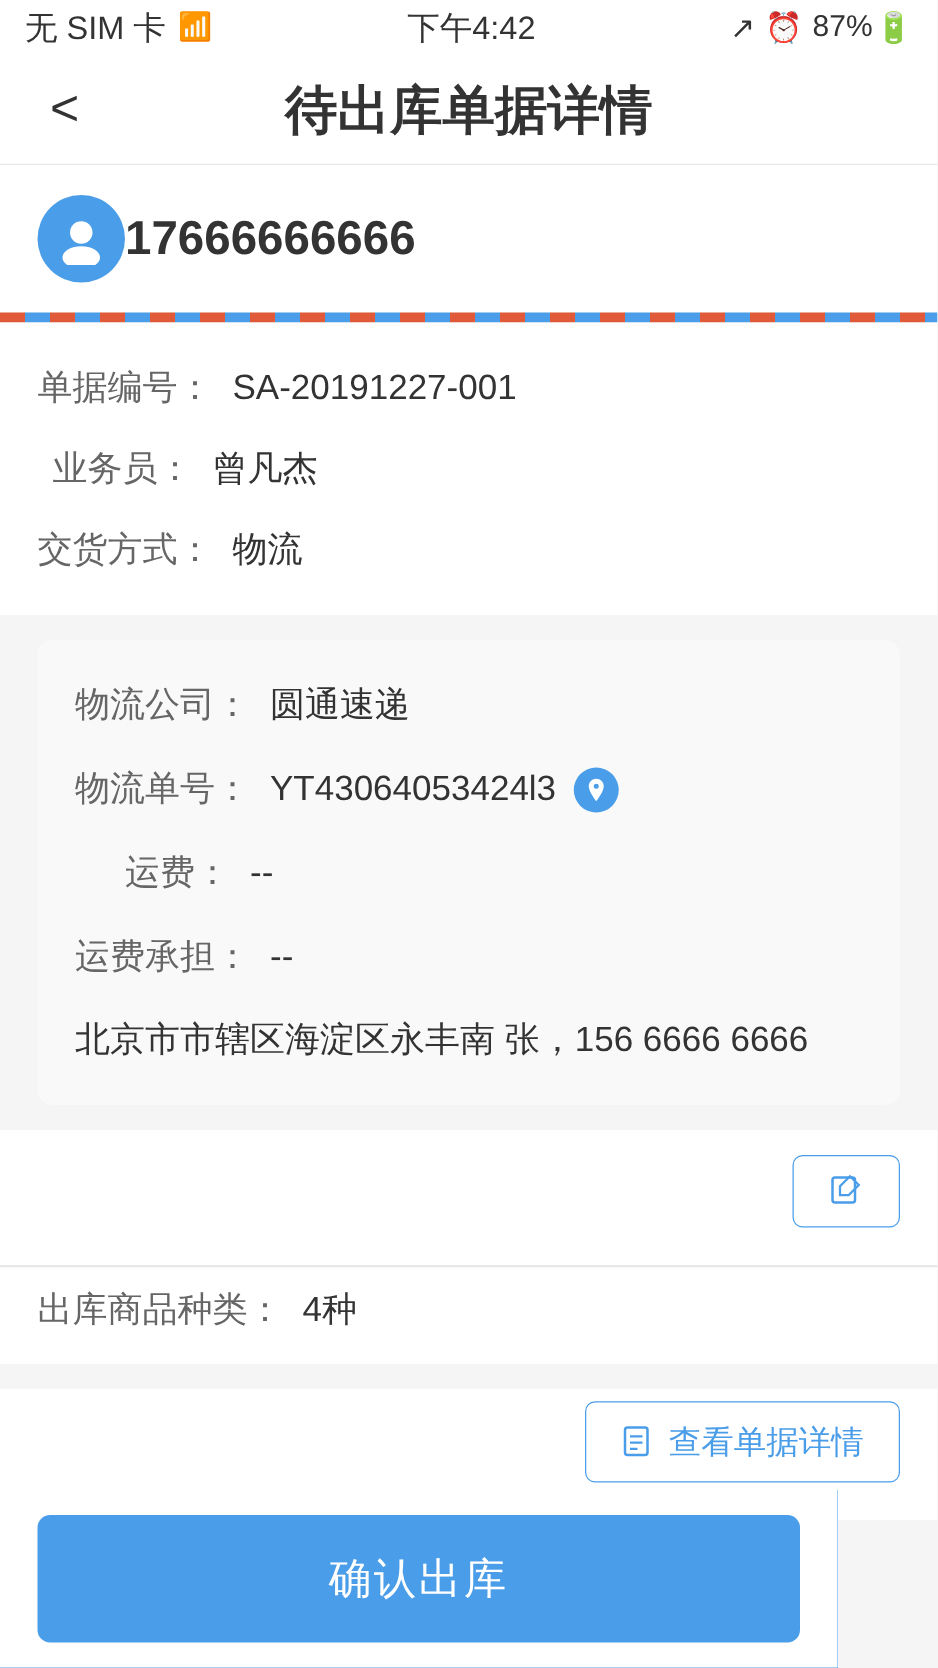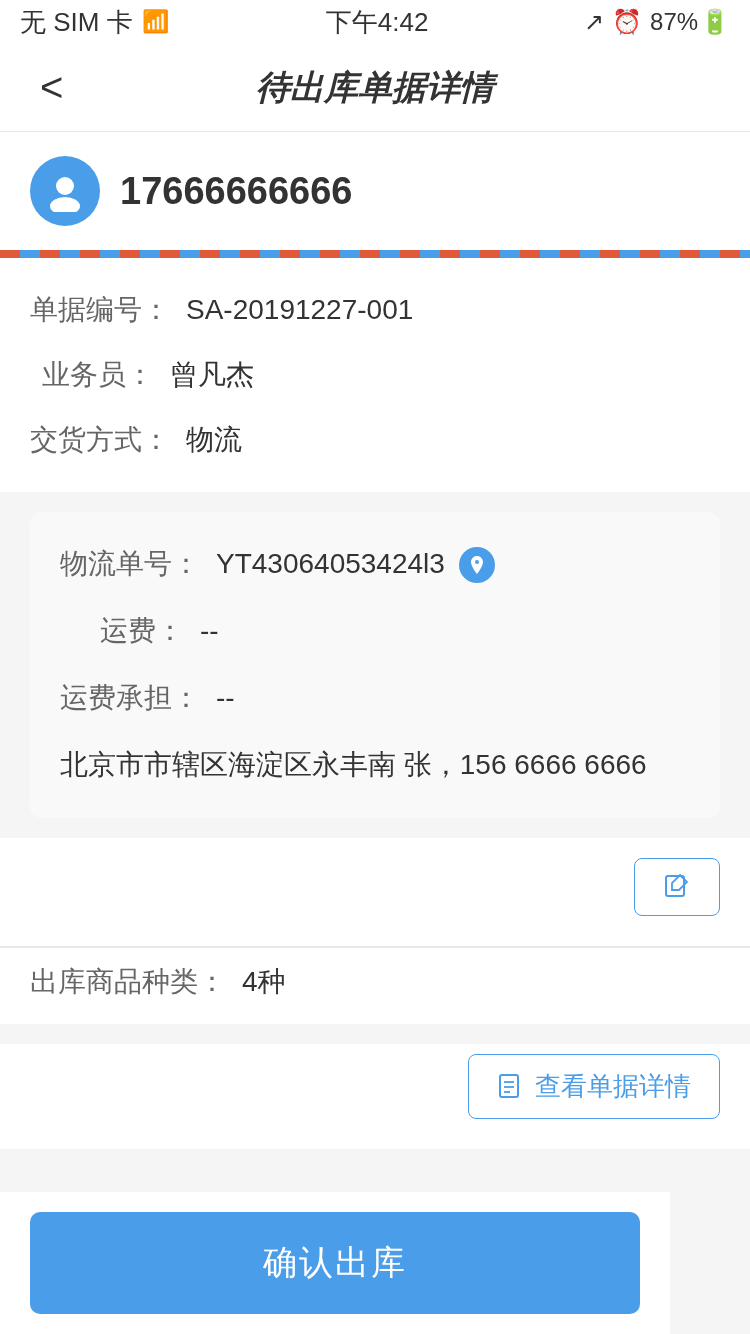--- a/index.html
+++ b/index.html
@@ -47,33 +47,31 @@
     .nav-back {
       font-size: 40px;
       color: #333;
       cursor: pointer;
       padding: 10px;
     }
     .nav-title {
       position: absolute;
       left: 50%;
       transform: translateX(-50%);
-      font-size: 34px;
+      font-size: 42px;
       font-weight: 600;
       color: #333;
-      font-style: italic;
     }
 
     
     .customer-header {
       background: #fff;
       padding: 24px 30px;
       display: flex;
       align-items: center;
-      gap: 20px;
       margin-bottom: 0;
     }
     .avatar {
       width: 70px;
       height: 70px;
       border-radius: 50%;
       background: #4a9de8;
       display: flex;
       align-items: center;
       justify-content: center;
@@ -298,20 +296,24 @@
       <span class="info-value">曾凡杰</span>
     </div>
     <div class="info-row">
       <span class="info-label">交货方式：</span>
       <span class="info-value">物流</span>
     </div>
   </div>
 
   <div class="logistics-card">
     <div class="logistics-row">
+      <span class="logistics-label">物流公司：</span>
+      <span class="logistics-value">圆通速递</span>
+    </div>
+    <div class="logistics-row">
       <span class="logistics-label">物流单号：</span>
       <span class="logistics-value">
         <span>YT43064053424l3</span>
         <span class="location-icon">
           <svg viewBox="0 0 22 22" fill="none" xmlns="http://www.w3.org/2000/svg">
             <path d="M11 2C7.68 2 5 4.68 5 8c0 4.5 6 12 6 12s6-7.5 6-12c0-3.32-2.68-6-6-6zm0 8a2 2 0 110-4 2 2 0 010 4z" fill="white"></path>
           </svg>
         </span>
       </span>
     </div>

